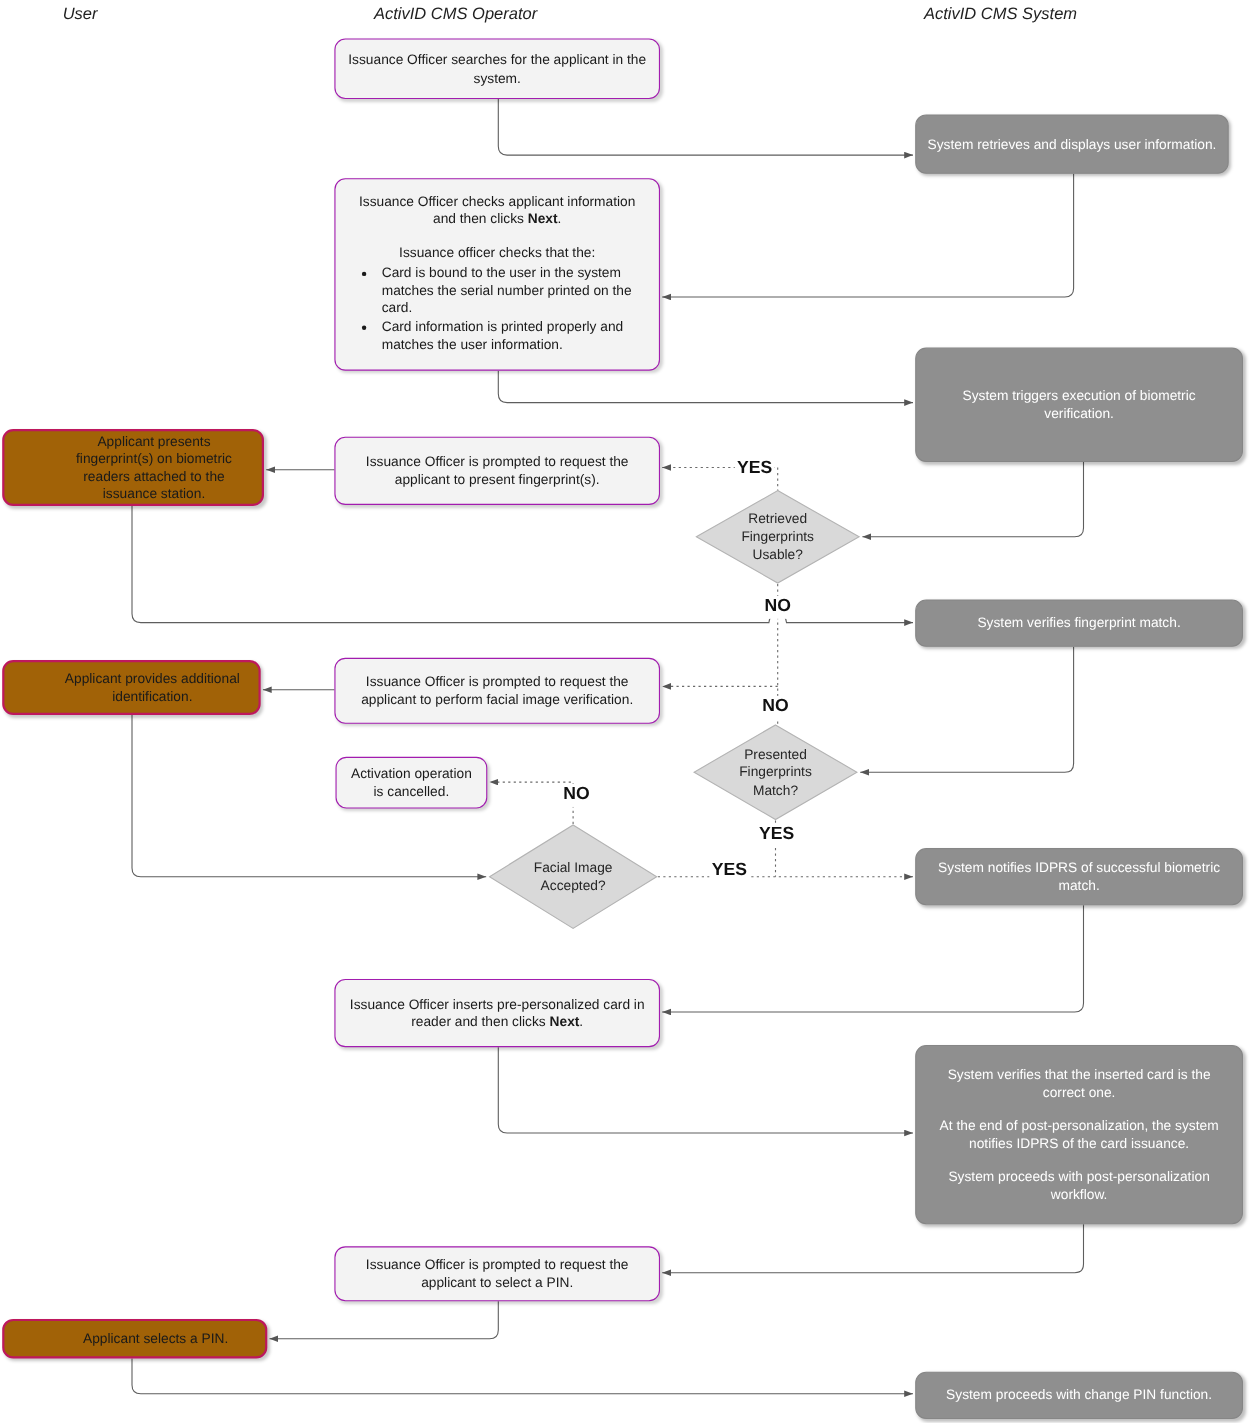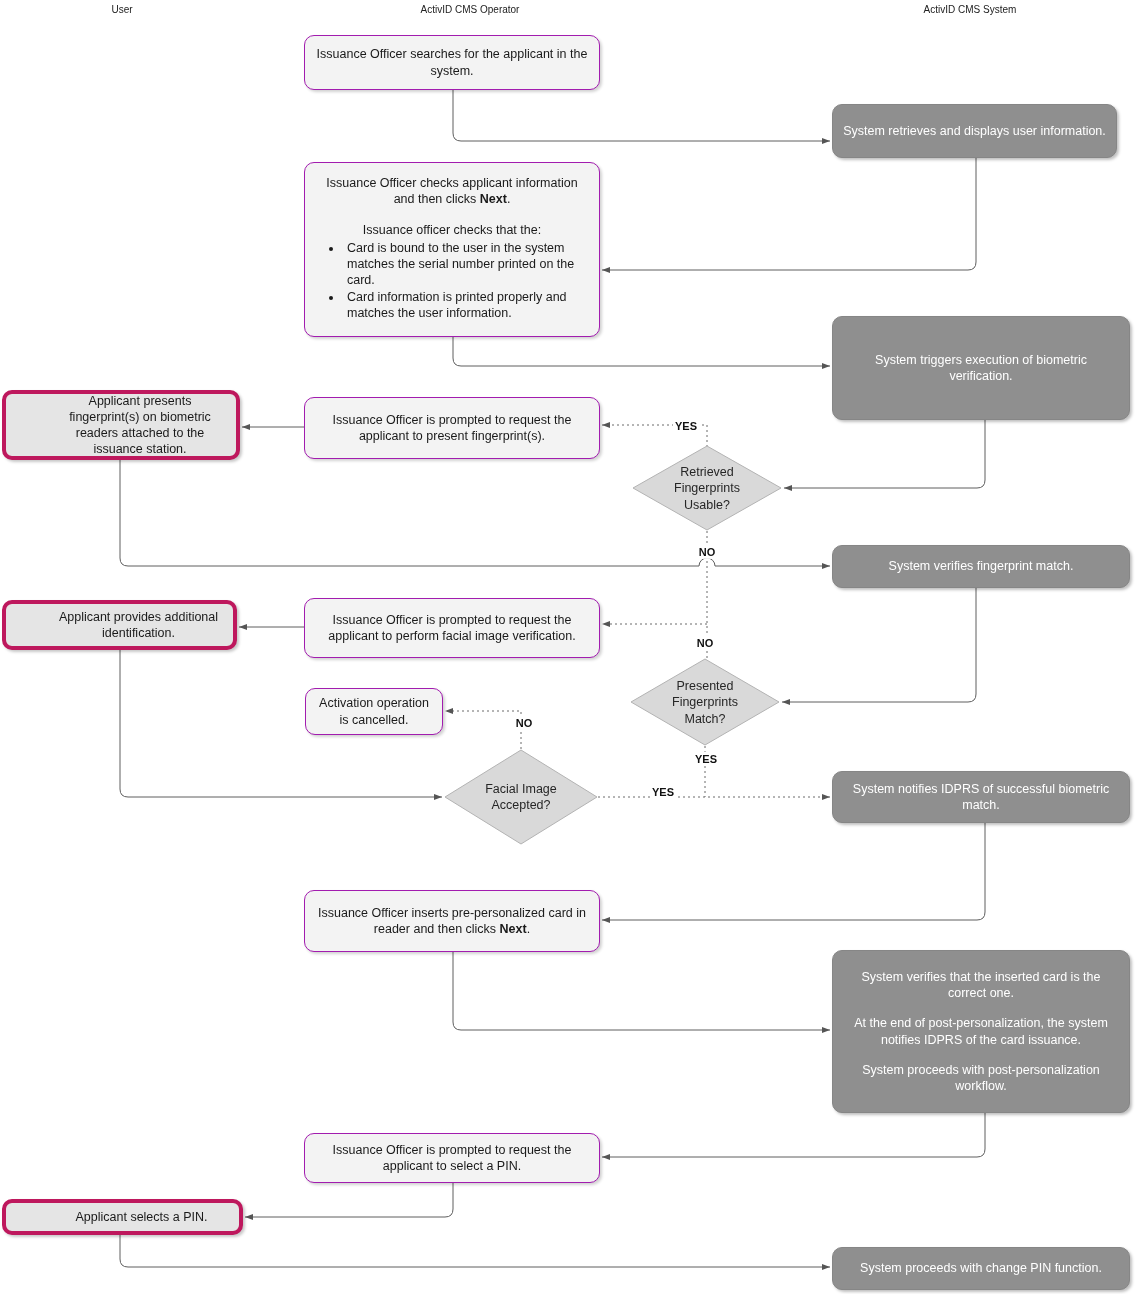--- a/index.html
+++ b/index.html
@@ -2,35 +2,35 @@
 <html><head>
 <meta charset="utf-8">
 <style>
   html,body{margin:0;padding:0;background:#fff;}
   #stage{
     position:relative;width:1136px;height:1294px;overflow:hidden;
     font-family:"Liberation Sans","DejaVu Sans",sans-serif;
     color:#1a1a1a;font-size:12.5px;line-height:1.3;
   }
   .lane-header{
-    position:absolute;text-align:center;font-size:10px;color:#222;
+    position:absolute;text-align:left;font-size:15px;color:#222;font-style:italic;
   }
   svg.wires{position:absolute;left:0;top:0;z-index:1;}
   .node{
     position:absolute;z-index:2;box-sizing:border-box;
     display:flex;flex-direction:column;justify-content:center;
     text-align:center;border-radius:10px;padding:6px 10px;
   }
   .node p{margin:0;}
   .op{
     background:#f3f3f3;border:1px solid #a21caf;
     box-shadow:2px 2px 3px rgba(0,0,0,0.18);
   }
   .usr{
-    background:#e5e5e5;border:4px solid #be185d;
+    background:#a16207;border:2px solid #be185d;
     box-shadow:2px 2px 3px rgba(0,0,0,0.22);
     padding-left:48px;
   }
   .sys{
     background:#8f8f8f;border:1px solid #868686;color:#ffffff;
     box-shadow:2px 2px 3px rgba(0,0,0,0.25);
   }
   .sys p + p, .op .gap{margin-top:14px;}
   .op ul{
     margin:2px 0 0 0;padding:0 0 0 28px;text-align:left;
@@ -38,21 +38,21 @@
   .op ul li{margin:0;padding-left:4px;}
   .diamond{position:absolute;z-index:2;}
   .diamond svg{position:absolute;left:0;top:0;width:100%;height:100%;}
   .diamond polygon{fill:#d9d9d9;stroke:#b3b3b3;stroke-width:1;}
   .diamond .dtext{
     position:absolute;left:50%;top:50%;transform:translate(-50%,-50%);
     width:110px;text-align:center;color:#262626;
   }
   .edge-label{
     position:absolute;z-index:3;transform:translate(-50%,-50%);
-    font-weight:700;font-size:11px;color:#111;background:#fff;padding:0 2px;
+    font-weight:700;font-size:16px;color:#111;background:#fff;padding:0 2px;
   }
 </style>
 </head>
 <body>
 
 <div id="stage">
 
   <div class="lane-header" style="left:57px;top:3px;width:130px">User</div>
   <div class="lane-header" style="left:340px;top:3px;width:260px">ActivID CMS Operator</div>
   <div class="lane-header" style="left:840px;top:3px;width:260px">ActivID CMS System</div>

